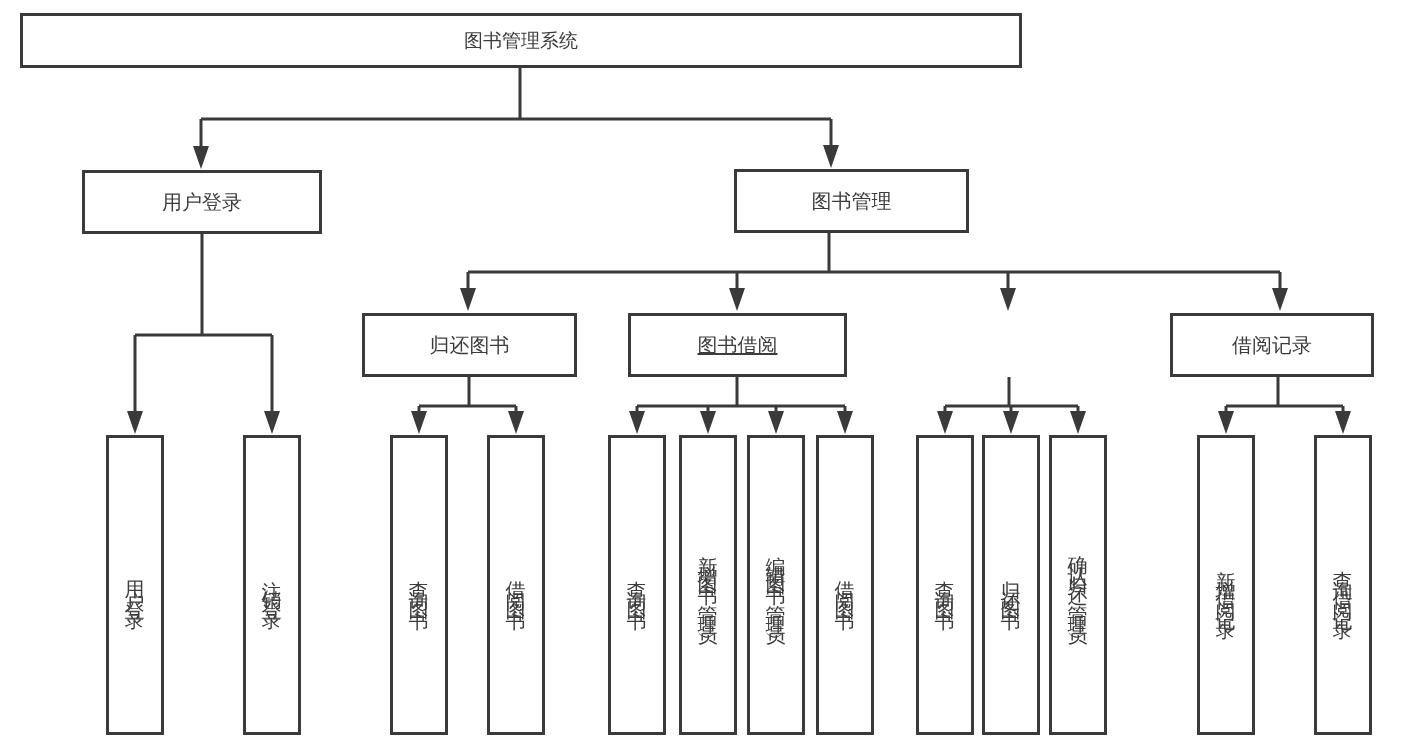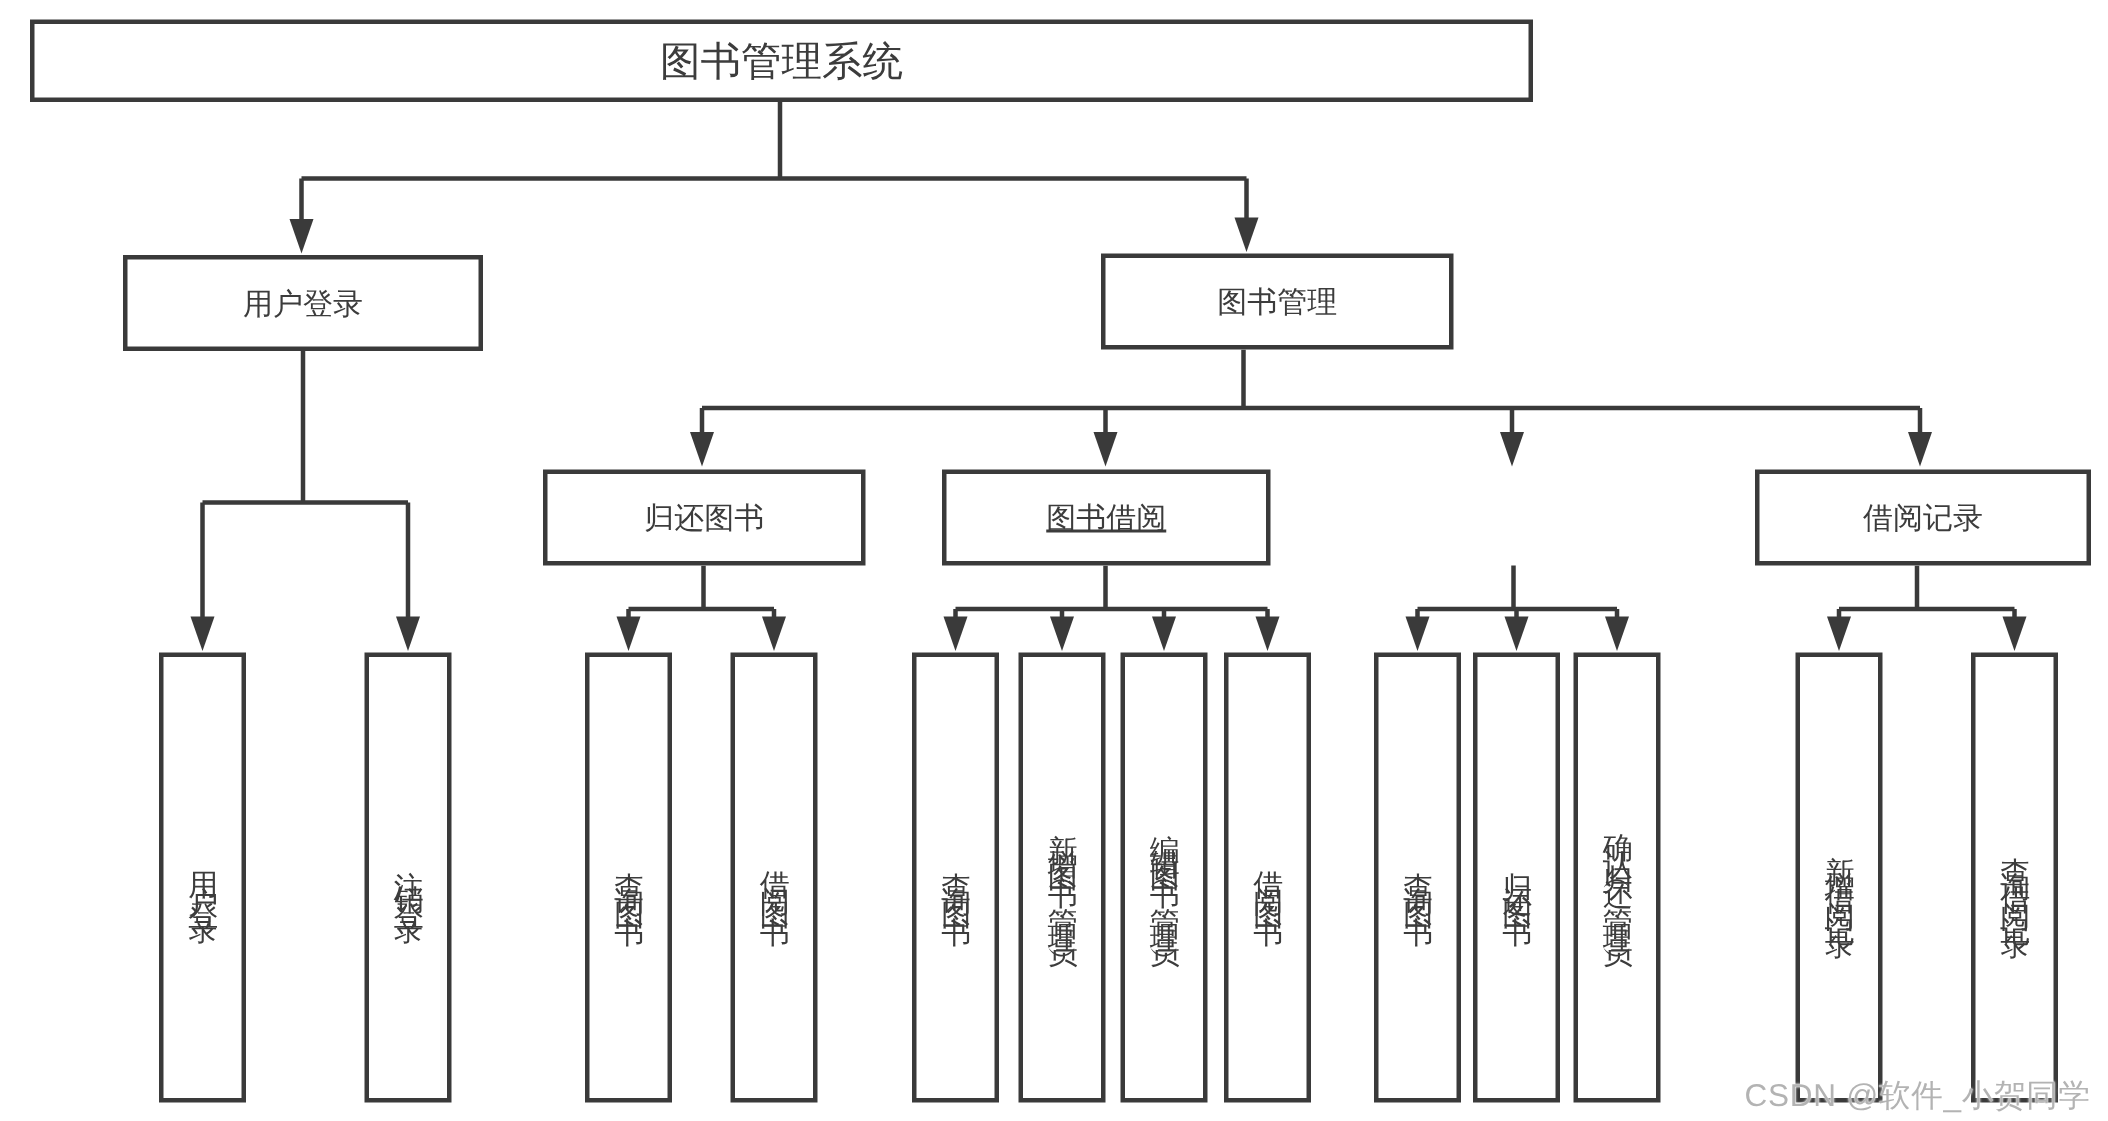--- a/index.html
+++ b/index.html
@@ -25,21 +25,21 @@
     box-sizing: border-box;
     background: #ffffff;
     border: 3px solid #3a3a3a;
     display: flex;
     align-items: center;
     justify-content: center;
     color: #3c3c3c;
     z-index: 1;
   }
   .node.h { height: 64px; font-size: 20px; }
-  .node.root { left: 20px; top: 13px; width: 1002px; height: 55px; font-size: 27px; }
+  .node.root { left: 20px; top: 13px; width: 1002px; height: 55px; font-size: 19px; }
   .node.leaf {
     top: 435px;
     width: 58px;
     height: 300px;
   }
   .node.leaf span {
     writing-mode: vertical-rl;
     text-orientation: mixed;
     font-size: 20px;
     letter-spacing: 10px;
@@ -120,21 +120,21 @@
   <div class="node h" style="left:712px; top:169px; width:235px;margin-left:22px;">
     <span>图书管理</span>
   </div>
 
   <div class="node h" style="left:362px; top:313px; width:215px;">
     <span>归还图书</span>
   </div>
   <div class="node h" style="left:628px; top:313px; width:219px;text-decoration:underline;">
     <span>图书借阅</span>
   </div>
-  <div class="node h" style="left:1170px; top:313px; width:224px;align-items:center;">
+  <div class="node h" style="left:1170px; top:313px; width:204px;align-items:center;">
     <span>借阅记录</span>
   </div>
 
   <div class="node leaf" style="left:106px;">
     <span>用户登录</span>
   </div>
   <div class="node leaf" style="left:243px;">
     <span>注销登录</span>
   </div>
 
@@ -168,15 +168,14 @@
     <span>确认归还（管理员）</span>
   </div>
 
   <div class="node leaf" style="left:1197px;">
     <span>新增借阅记录</span>
   </div>
   <div class="node leaf" style="left:1314px;">
     <span>查询借阅记录</span>
   </div>
 
-  <div class="watermark">CSDN @软件_小贺同学</div>
 
 </div>
 
 </body></html>

